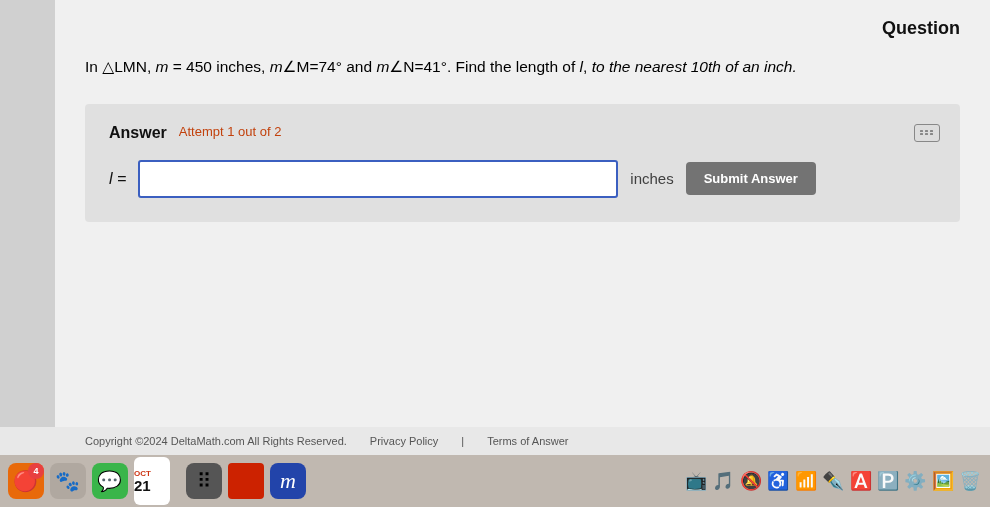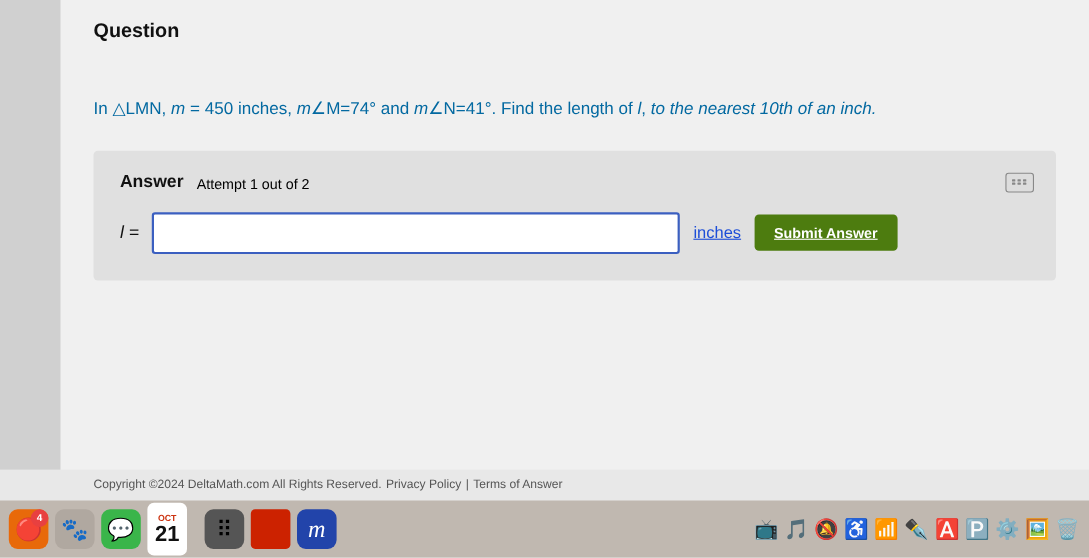--- a/index.html
+++ b/index.html
@@ -35,21 +35,21 @@
     .content-area {
       margin-left: 55px;
       padding: 18px 30px 10px 30px;
       flex: 1;
       display: flex;
       flex-direction: column;
     }
 
     .question-header {
       display: flex;
-      justify-content: flex-start;
+      justify-content: flex-end;
       align-items: flex-start;
       margin-bottom: 16px;
     }
 
     .question-label {
       font-size: 18px;
       font-weight: bold;
       color: #111;
     }
 
@@ -58,53 +58,52 @@
       background: white;
       padding: 8px 18px;
       font-size: 14px;
       color: #222;
       cursor: pointer;
       border-radius: 4px;
     }
 
     .question-text {
       font-size: 15.5px;
-      color: #0369a1;
+      color: #000000;
       line-height: 1.6;
       margin-bottom: 24px;
-      margin-top: 33px;
     }
 
     .question-text em {
       font-style: italic;
     }
 
     .answer-box {
       background: #e0e0e0;
       border-radius: 4px;
       padding: 20px 24px 24px 24px;
       position: relative;
     }
 
     .answer-header {
       display: flex;
-      align-items: flex-end;
+      align-items: flex-start;
       gap: 12px;
       margin-bottom: 18px;
     }
 
     .answer-label {
       font-size: 16px;
       font-weight: bold;
       color: #111;
     }
 
     .attempt-text {
       font-size: 13px;
-      color: #000000;
+      color: #c2410c;
     }
 
     .keyboard-icon {
       position: absolute;
       top: 20px;
       right: 20px;
       width: 26px;
       height: 18px;
       border: 1.5px solid #888;
       border-radius: 3px;
@@ -147,44 +146,42 @@
       border: 2px solid #3b5fc0;
       border-radius: 3px;
       padding: 4px 8px;
       font-size: 15px;
       outline: none;
       background: white;
     }
 
     .unit-label {
       font-size: 15px;
-      color: #1d4ed8;
-      text-decoration: underline;
+      color: #404040;
     }
 
     .submit-btn {
-      background: #4d7c0f;
+      background: #737373;
       color: white;
       border: none;
       padding: 9px 18px;
       font-size: 13px;
       font-weight: bold;
       border-radius: 4px;
       cursor: pointer;
       white-space: nowrap;
-      text-decoration: underline;
     }
 
     .footer {
       background: #e8e8e8;
       padding: 8px 30px 8px 85px;
       font-size: 11px;
       color: #555;
       display: flex;
-      gap: 4px;
+      gap: 23px;
     }
 
     .footer a {
       color: #555;
       text-decoration: none;
       text-align: right;
     }
 
     .taskbar {
       height: 52px;
@@ -223,33 +220,32 @@
       flex-shrink: 0;
     }
 
     .taskbar-item.orange { background: #e8690a; }
     .taskbar-item.gray-light { background: #b0a8a0; }
     .taskbar-item.green { background: #3ab54a; }
 
     .date-block {
       display: flex;
       flex-direction: column;
-      align-items: center;
       background: white;
       border-radius: 6px;
       width: 36px;
       height: 48px;
       justify-content: center;
       font-size: 9px;
       color: #cc3311;
       font-weight: bold;
     }
 
     .date-block .day-num {
-      font-size: 20px;
+      font-size: 15px;
       color: #111;
       font-weight: bold;
       line-height: 1;
     }
 
     .taskbar-spacer { flex: 1; }
 
     .taskbar-right {
       display: flex;
       align-items: center;

